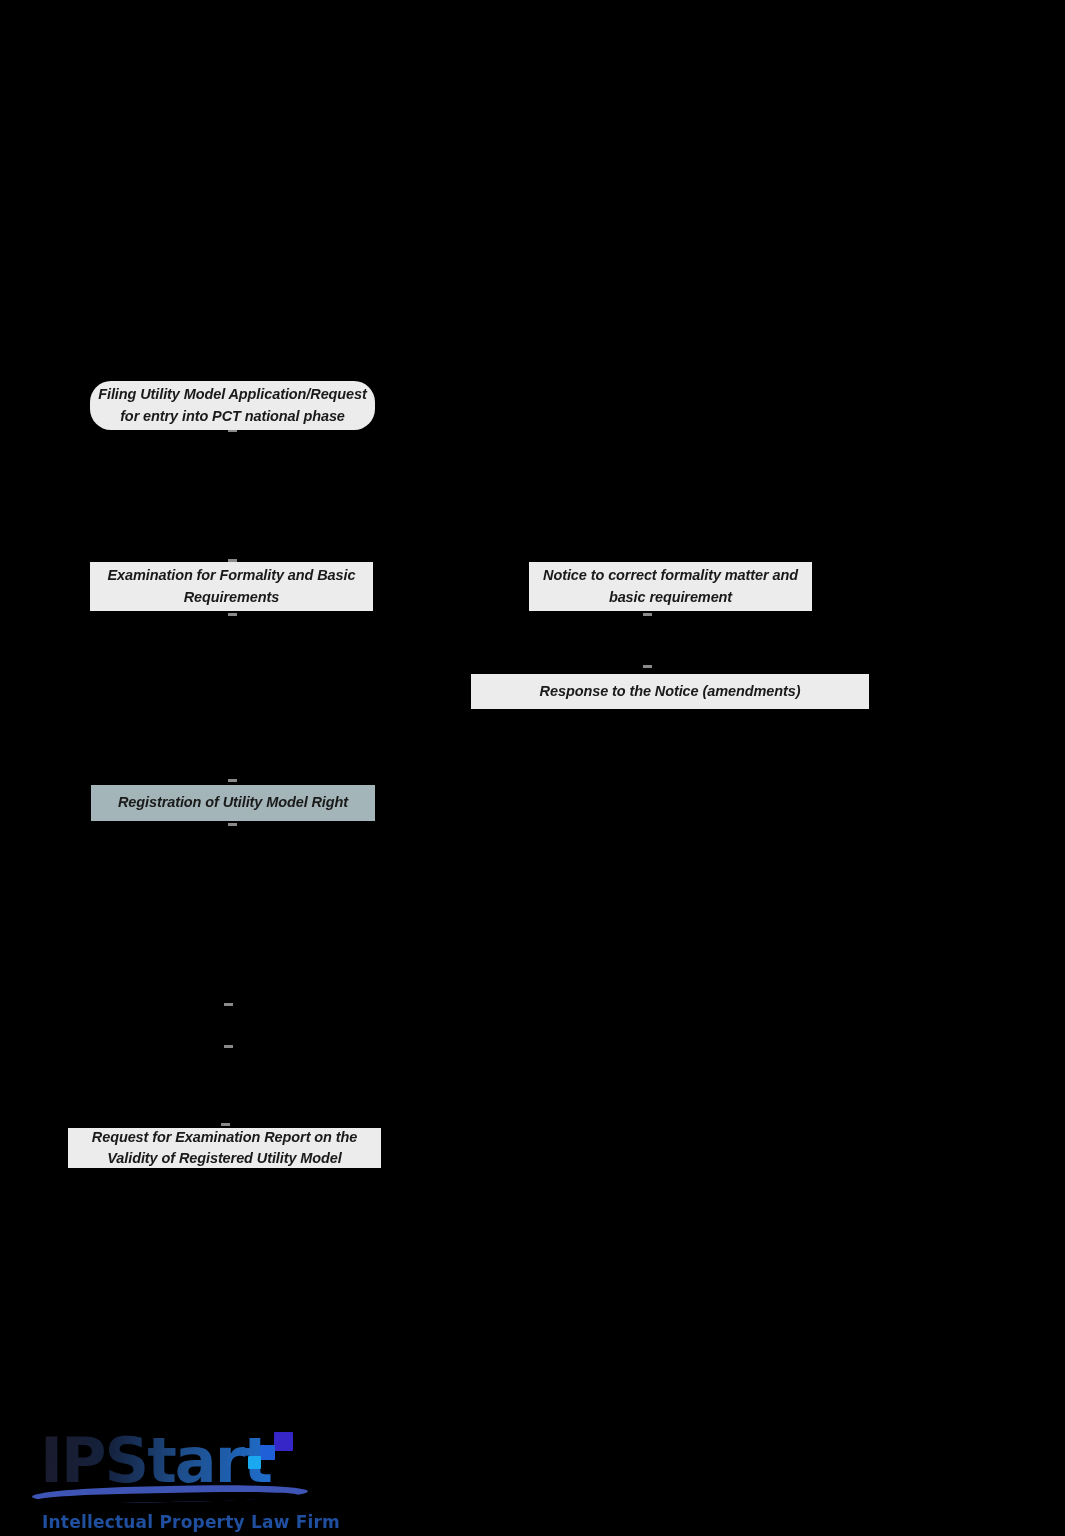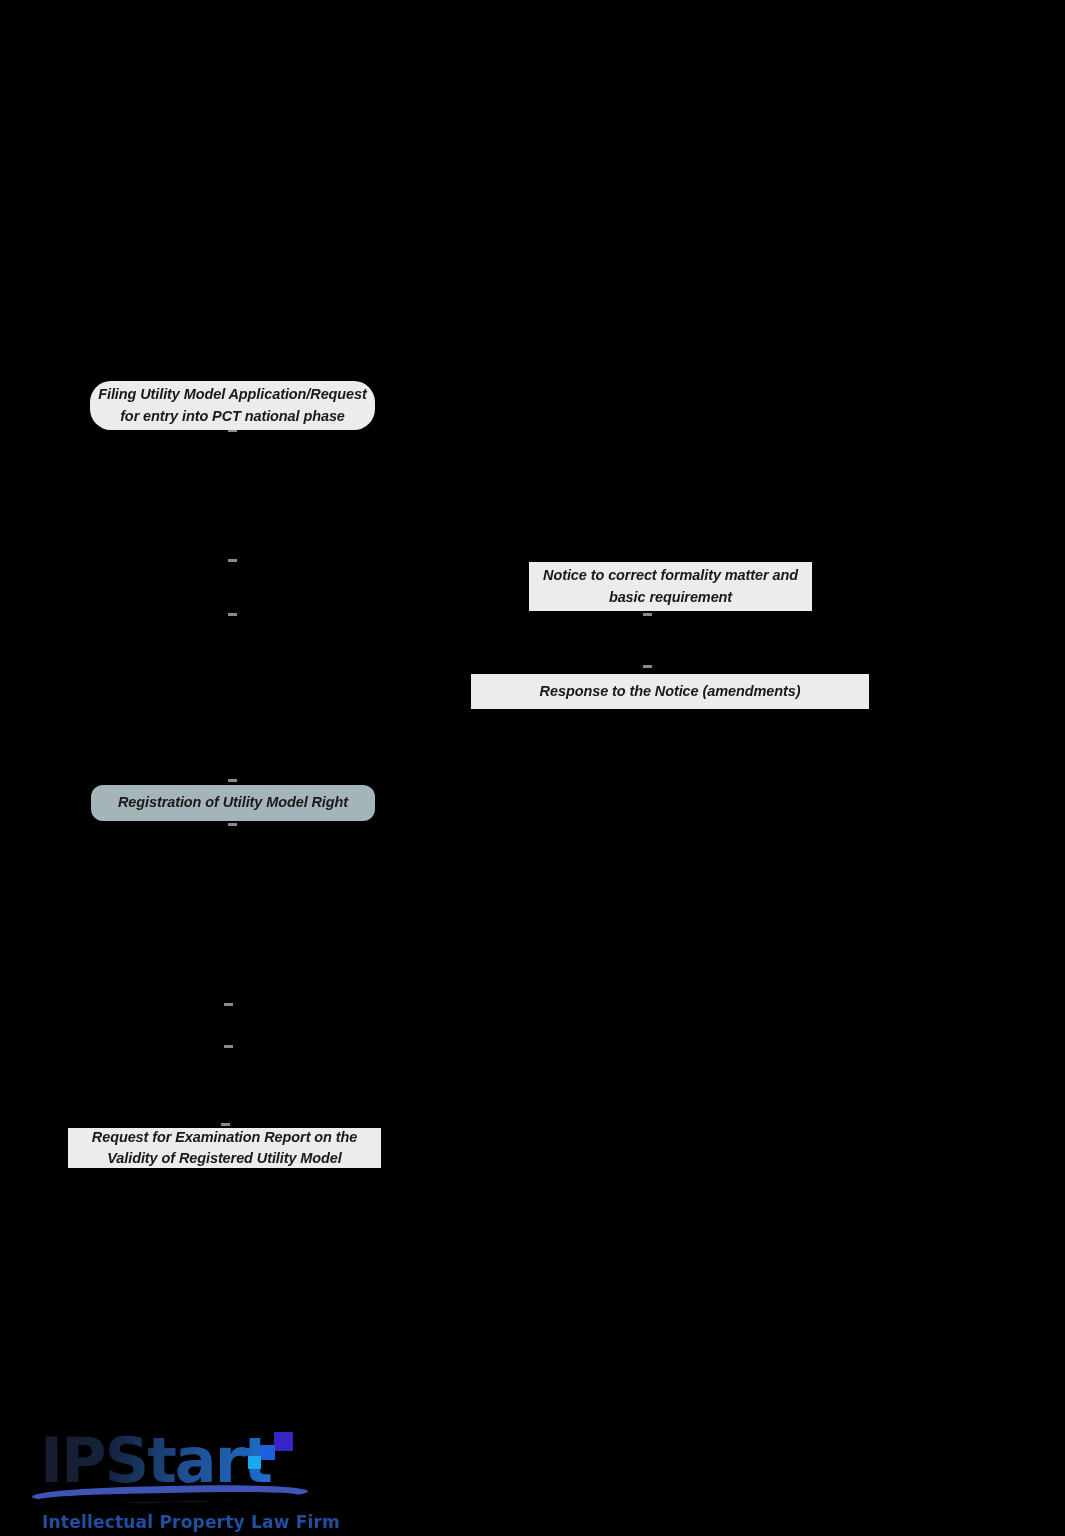--- a/index.html
+++ b/index.html
@@ -131,31 +131,35 @@
   <div class="stub" style="left:228px; top:823px;"></div>
   <div class="stub" style="left:224px; top:1003px;"></div>
   <div class="stub" style="left:224px; top:1045px;"></div>
   <div class="stub" style="left:221px; top:1123px;"></div>
 
   <div class="node" style="left:90px; top:381px; width:285px; height:49px;border-radius:21px;">
     <span class="node-text">Filing Utility Model Application/Request
 for entry into PCT national phase</span>
   </div>
 
+  <div class="node" style="left:90px; top:562px; width:283px; height:49px;">
+    <span class="node-text">Examination for Formality and Basic
+Requirements</span>
+  </div>
 
   <div class="node" style="left:505px; top:562px; width:283px; height:49px;margin-left:24px;">
     <span class="node-text">Notice to correct formality matter and
 basic requirement</span>
   </div>
 
   <div class="node" style="left:471px; top:674px; width:398px; height:35px;">
     <span class="node-text">Response to the Notice (amendments)</span>
   </div>
 
-  <div class="node accent" style="left:91px; top:785px; width:284px; height:36px;border-radius:12px;">
+  <div class="node accent" style="left:91px; top:785px; width:284px; height:36px;">
     <span class="node-text">Registration of Utility Model Right</span>
   </div>
 
 
   <div class="node" style="left:68px; top:1128px; width:313px; height:40px;">
     <span class="node-text">Request for Examination Report on the
 Validity of Registered Utility Model</span>
   </div>
 
   <div class="logo">

